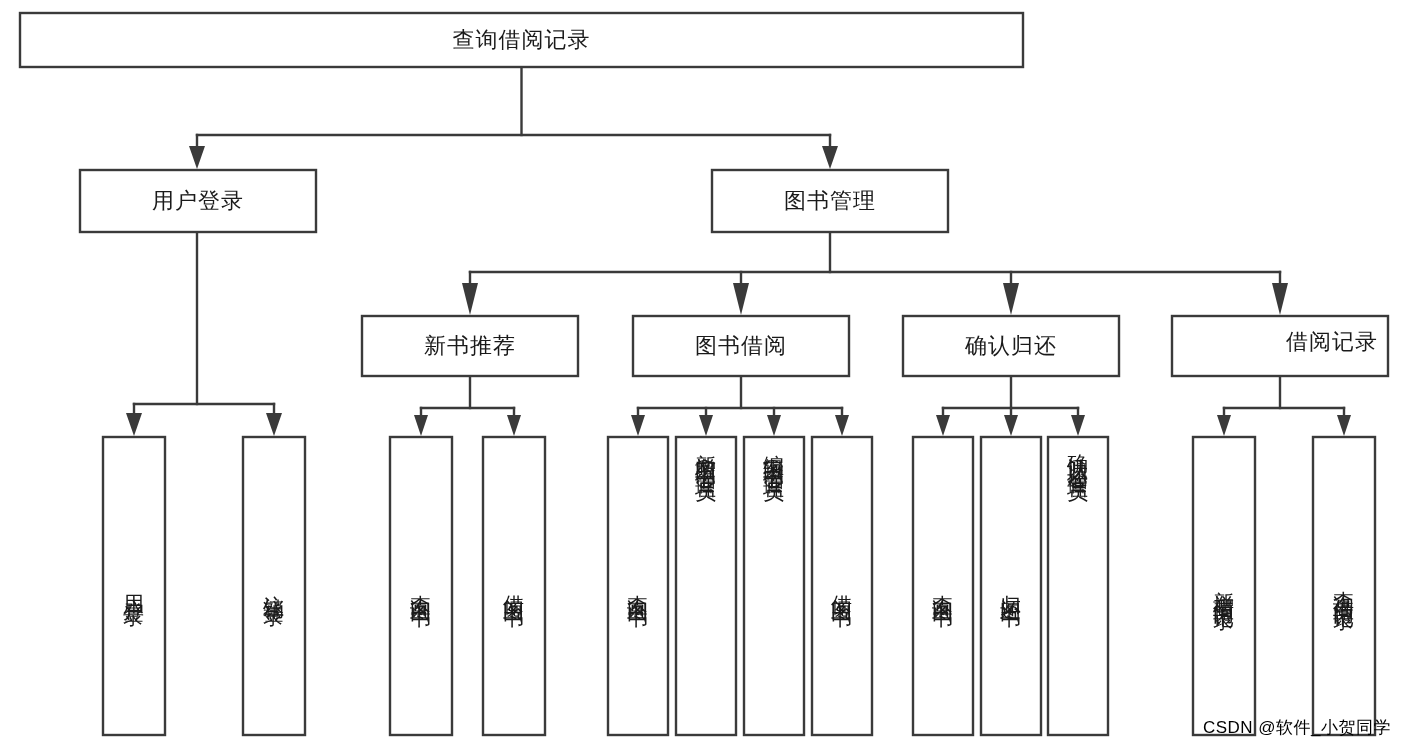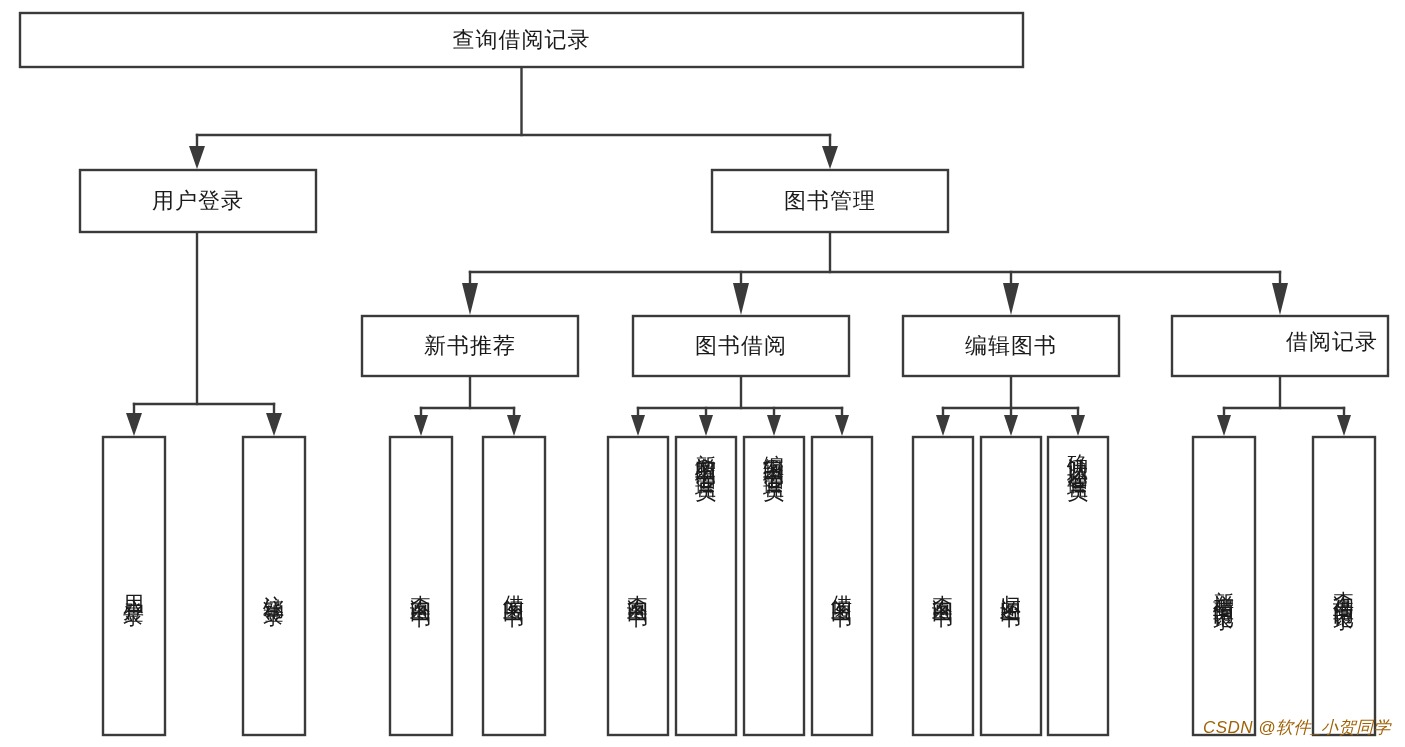--- a/index.html
+++ b/index.html
@@ -72,25 +72,24 @@
     color: #1a1a1a;
     letter-spacing: 1px;
     white-space: nowrap;
   }
   #watermark {
     position: absolute;
     right: 14px;
     bottom: 8px;
     font-family: "Liberation Sans", "DejaVu Sans", sans-serif;
     font-size: 17px;
-    color: #a16207;
+    color: #000000;
     letter-spacing: 0.5px;
     white-space: nowrap;
     pointer-events: none;
-    font-style: italic;
   }
 </style>
 </head>
 <body>
 
 <div id="diagram-root">
 
   <svg id="flowchart" viewBox="0 0 1405 747">
 
     <g>
@@ -202,21 +201,21 @@
     <span>图书管理</span>
   </div>
 
   <div class="hlabel-wrap" style="left:362px; top:316px; width:216px; height:60px;justify-content:center;">
     <span>新书推荐</span>
   </div>
   <div class="hlabel-wrap" style="left:633px; top:316px; width:216px; height:60px;border-radius:23px;">
     <span>图书借阅</span>
   </div>
   <div class="hlabel-wrap" style="left:903px; top:316px; width:216px; height:60px;">
-    <span>编辑图书</span>
+    <span>确认归还</span>
   </div>
   <div class="hlabel-wrap" style="left:1224px; top:316px; width:216px; height:52px;">
     <span>借阅记录</span>
   </div>
 
   <div class="vlabel-wrap" style="left:103px; top:437px; width:62px; height:298px;">
     <span>用户登录</span>
   </div>
   <div class="vlabel-wrap" style="left:243px; top:437px; width:62px; height:298px;">
     <span>注销登录</span>

